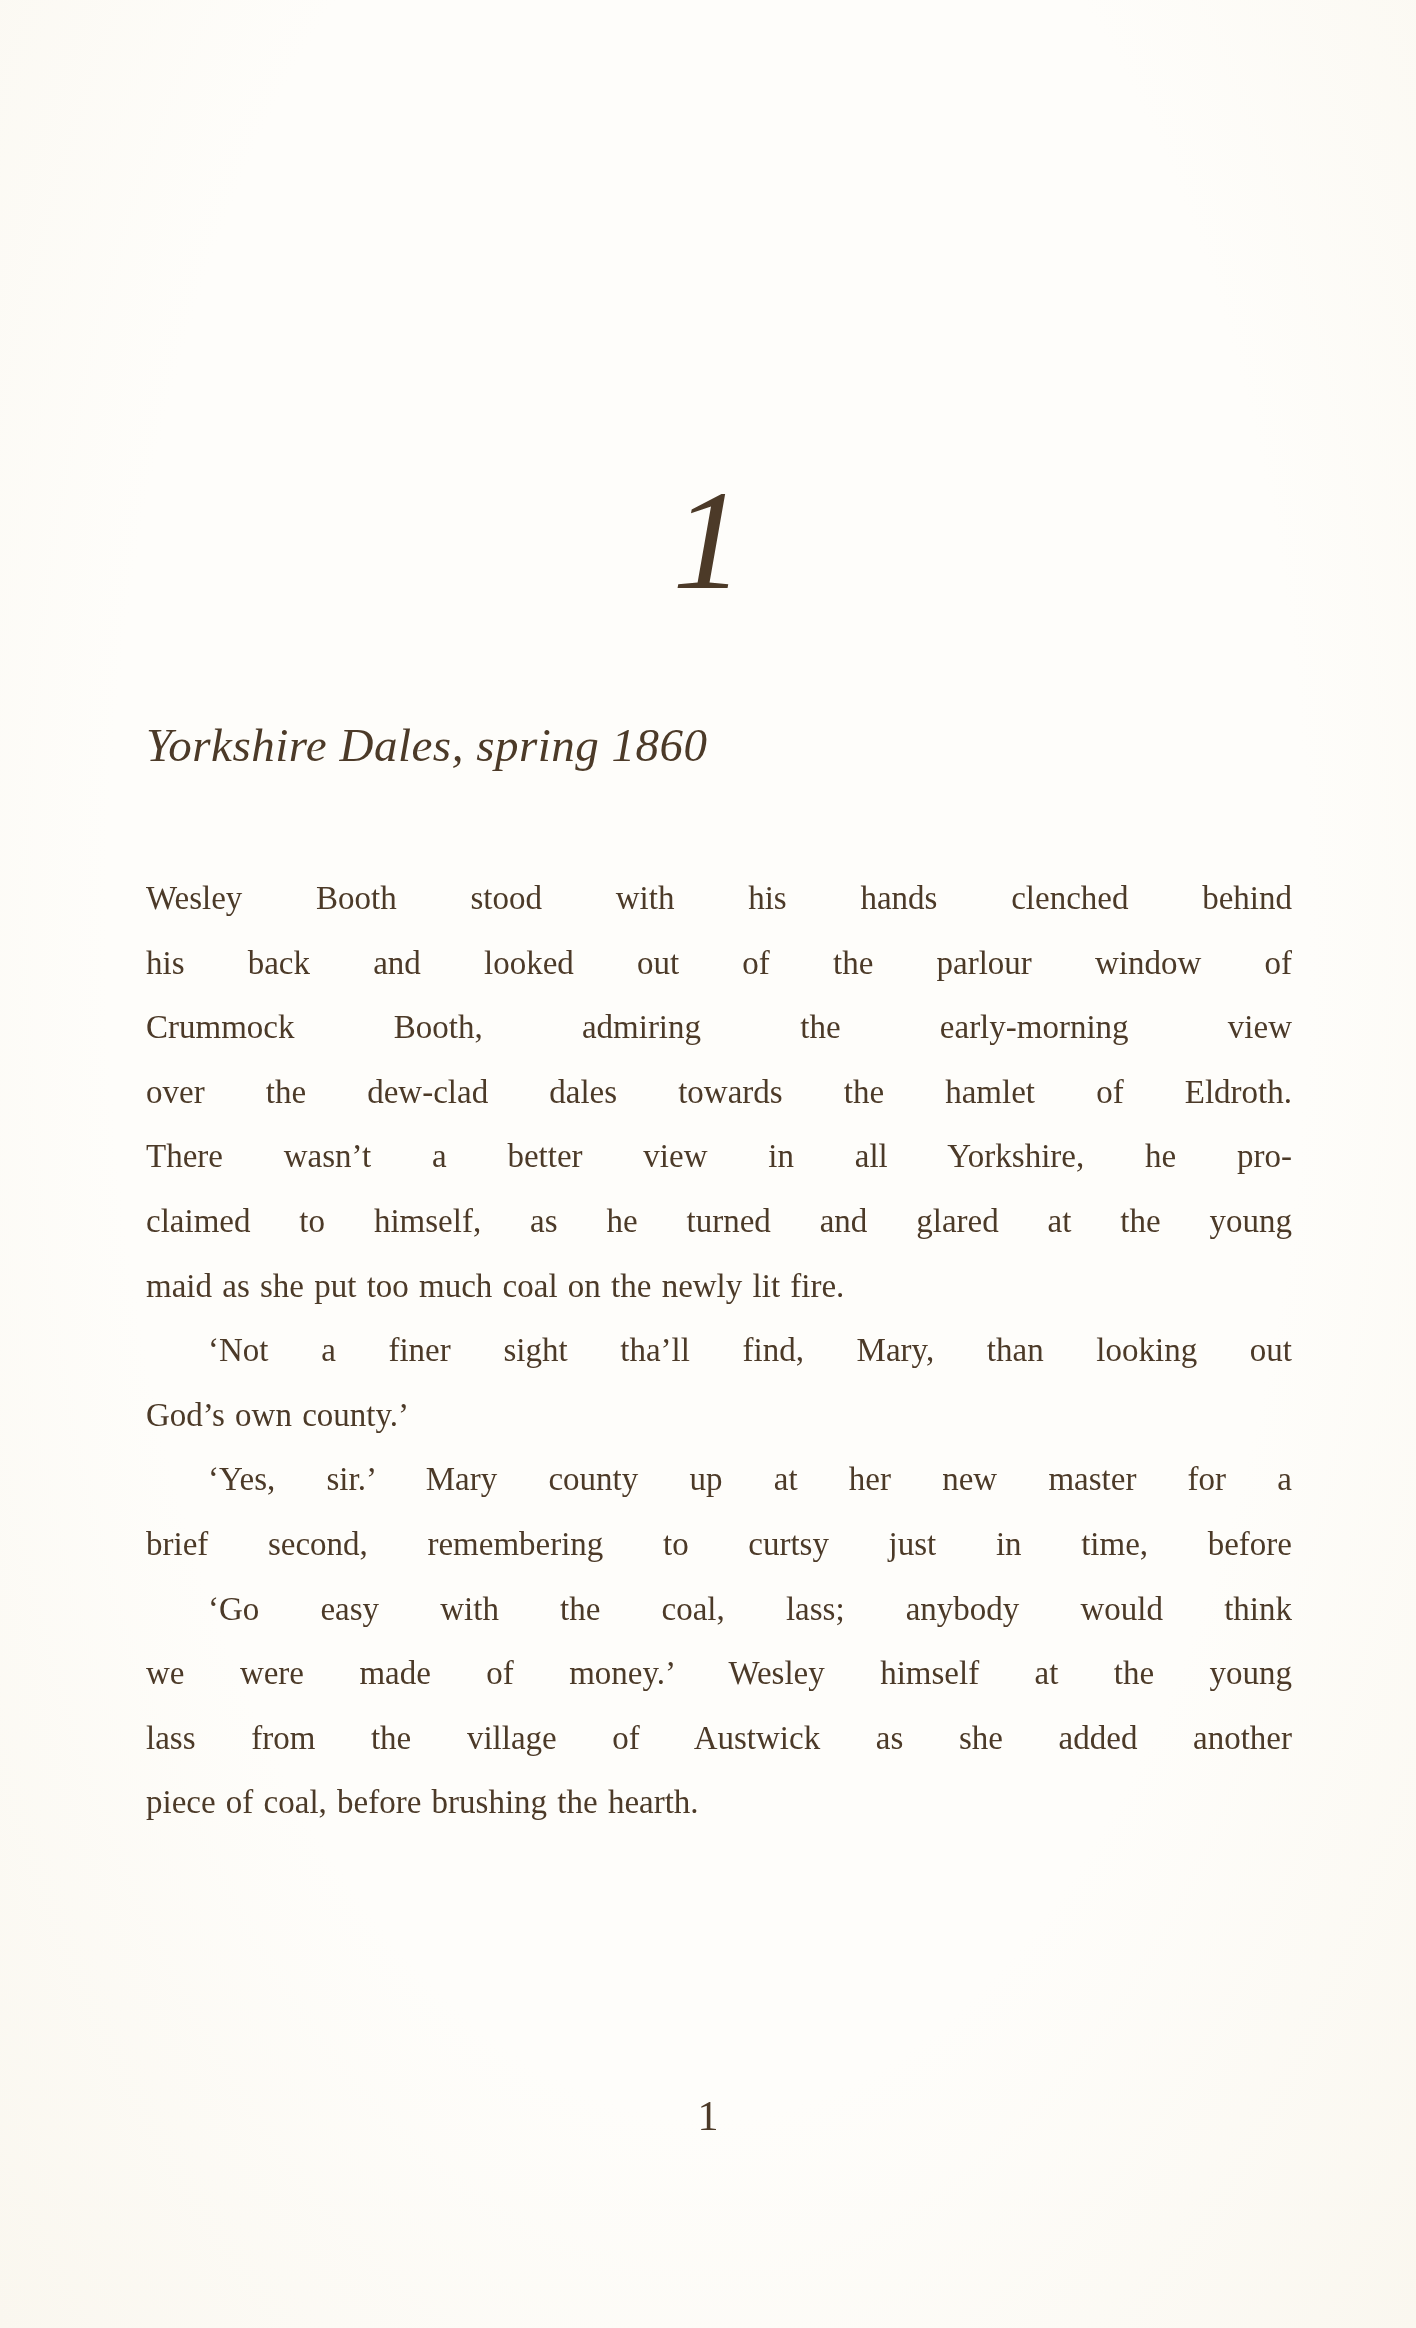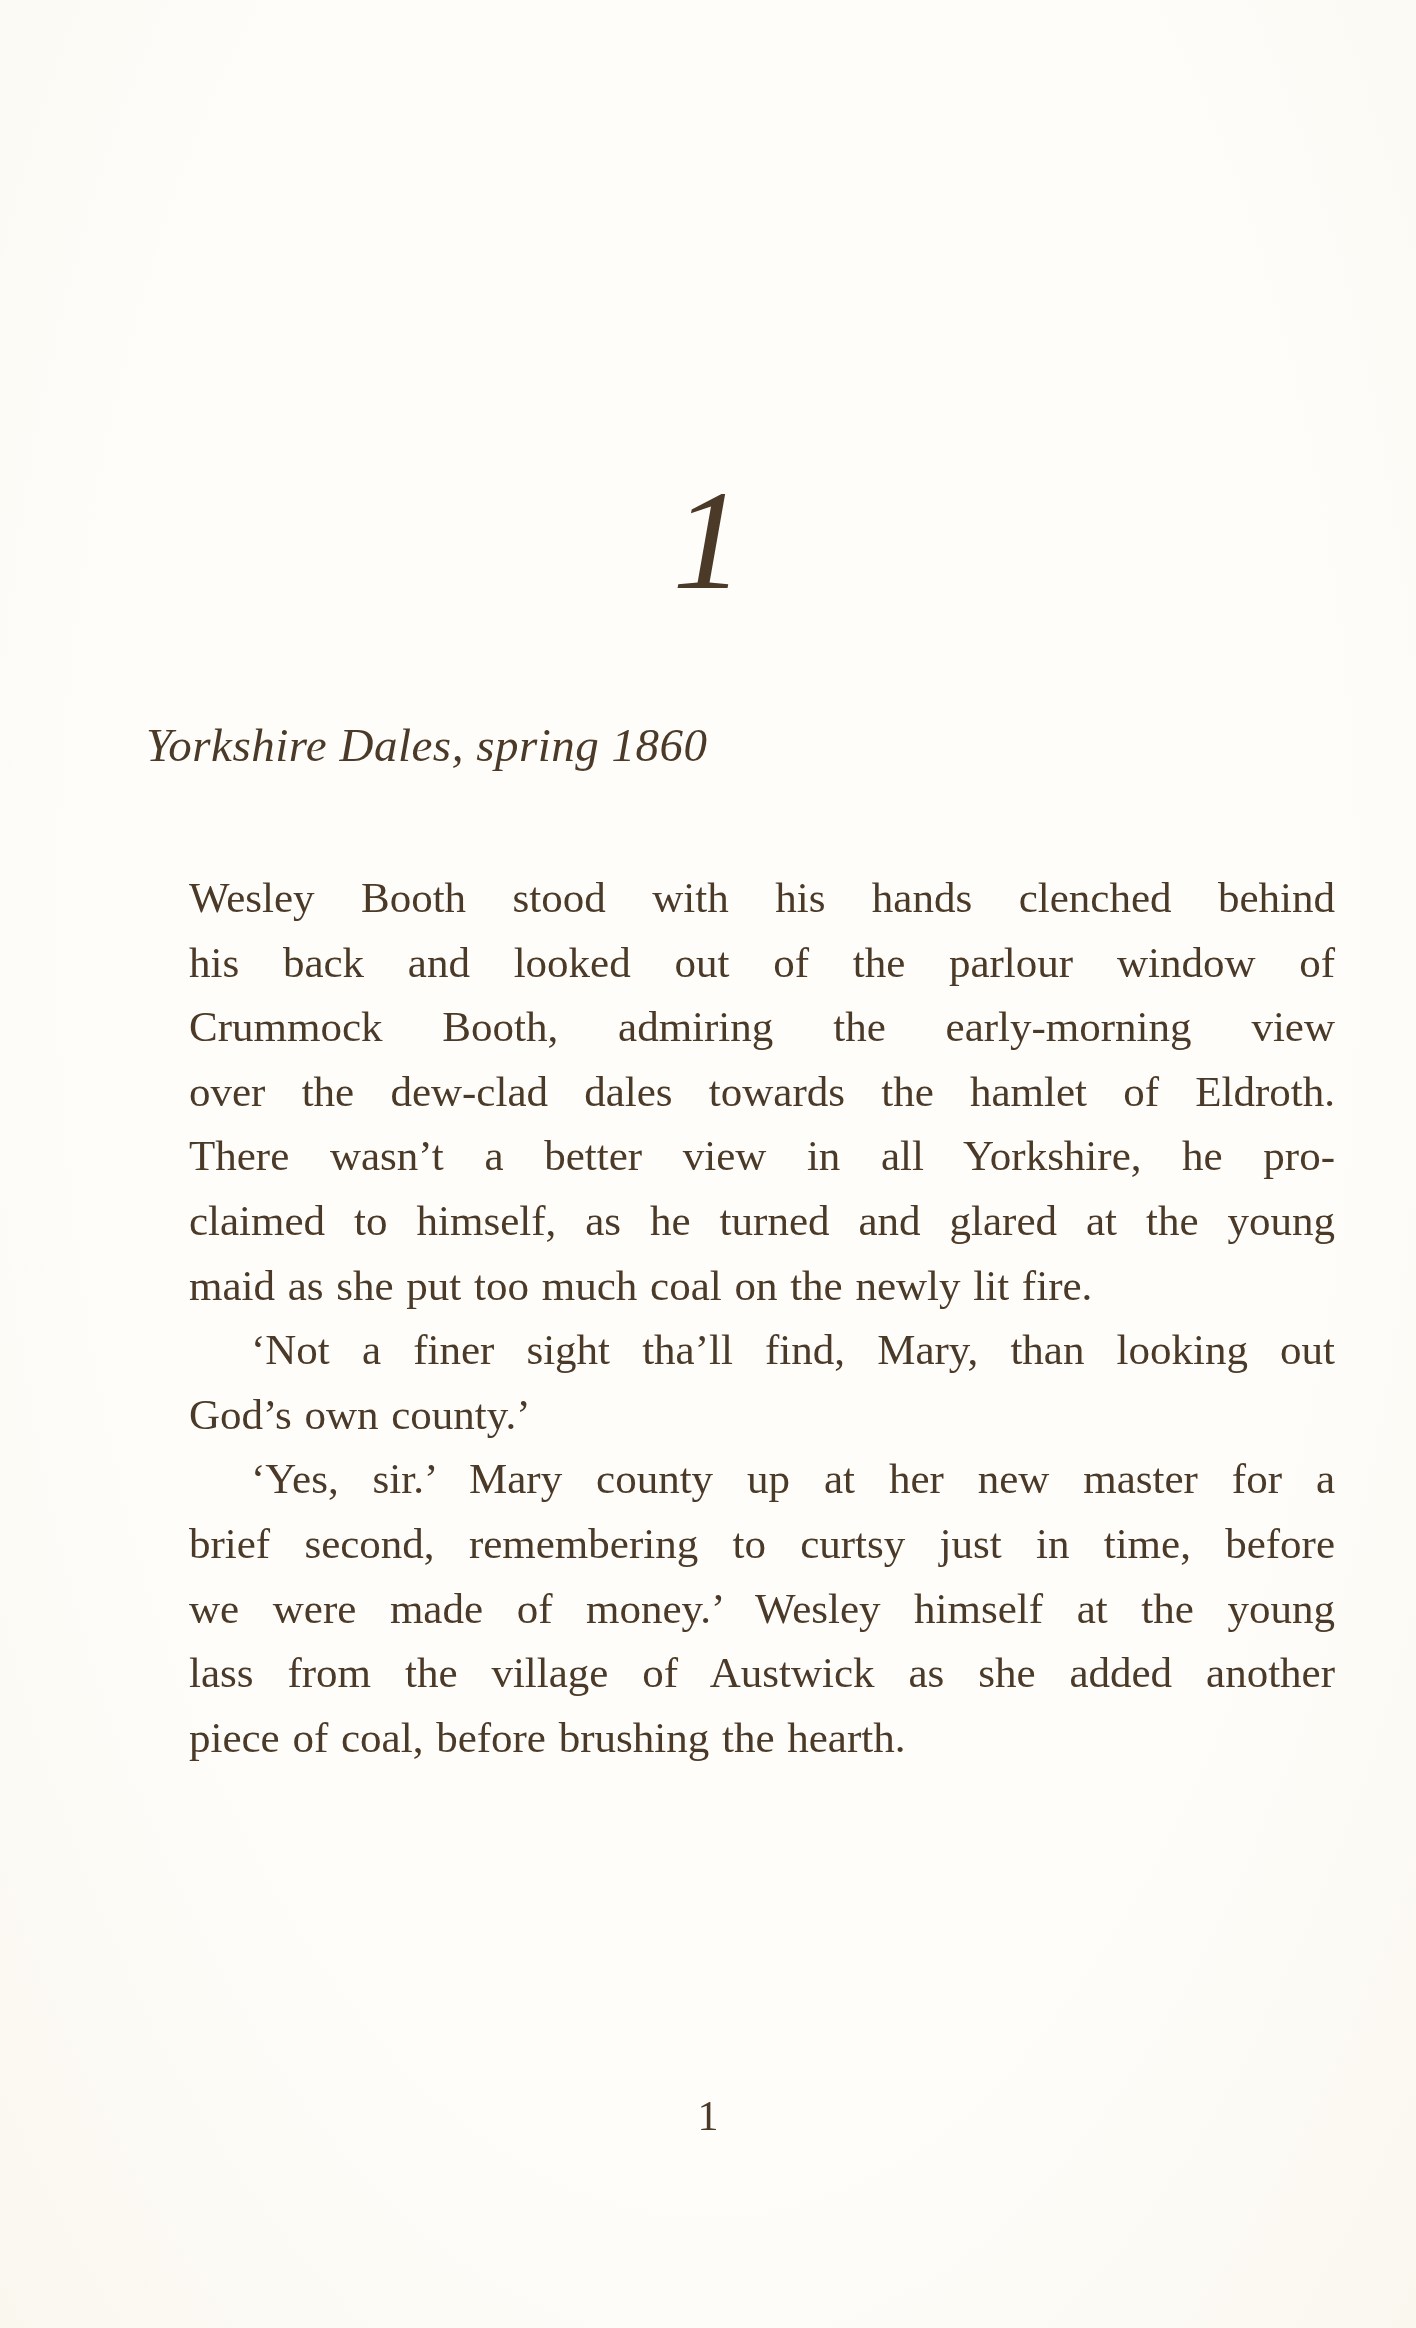--- a/index.html
+++ b/index.html
@@ -33,24 +33,23 @@
     font-style: italic;
     font-size: 47px;
     letter-spacing: 0.5px;
     white-space: nowrap;
   }
   .text-block {
     position: absolute;
     top: 866px;
     left: 146px;
     width: 1146px;
-    font-size: 43px;
+    font-size: 33px;
     line-height: 64.6px;
     word-spacing: 2px;
-    margin-left: 43px;
   }
   .line {
     text-align: justify;
     text-align-last: justify;
   }
   .line.last {
     text-align-last: left;
   }
   .line.indent {
     padding-left: 62px;
@@ -77,19 +76,20 @@
       <div class="line">his back and looked out of the parlour window of</div>
       <div class="line">Crummock Booth, admiring the early-morning view</div>
       <div class="line">over the dew-clad dales towards the hamlet of Eldroth.</div>
       <div class="line">There wasn’t a better view in all Yorkshire, he pro-</div>
       <div class="line">claimed to himself, as he turned and glared at the young</div>
       <div class="line last">maid as she put too much coal on the newly lit fire.</div>
       <div class="line indent">‘Not a finer sight tha’ll find, Mary, than looking out</div>
       <div class="line last">God’s own county.’</div>
       <div class="line indent">‘Yes, sir.’ Mary county up at her new master for a</div>
       <div class="line">brief second, remembering to curtsy just in time, before</div>
+      <div class="line indent">‘Go easy with the coal, lass; anybody would think</div>
       <div class="line">we were made of money.’ Wesley himself at the young</div>
       <div class="line">lass from the village of Austwick as she added another</div>
       <div class="line last">piece of coal, before brushing the hearth.</div>
     </div>
 
   <div class="page-num">1</div>
 </div>
 
 </body></html>

